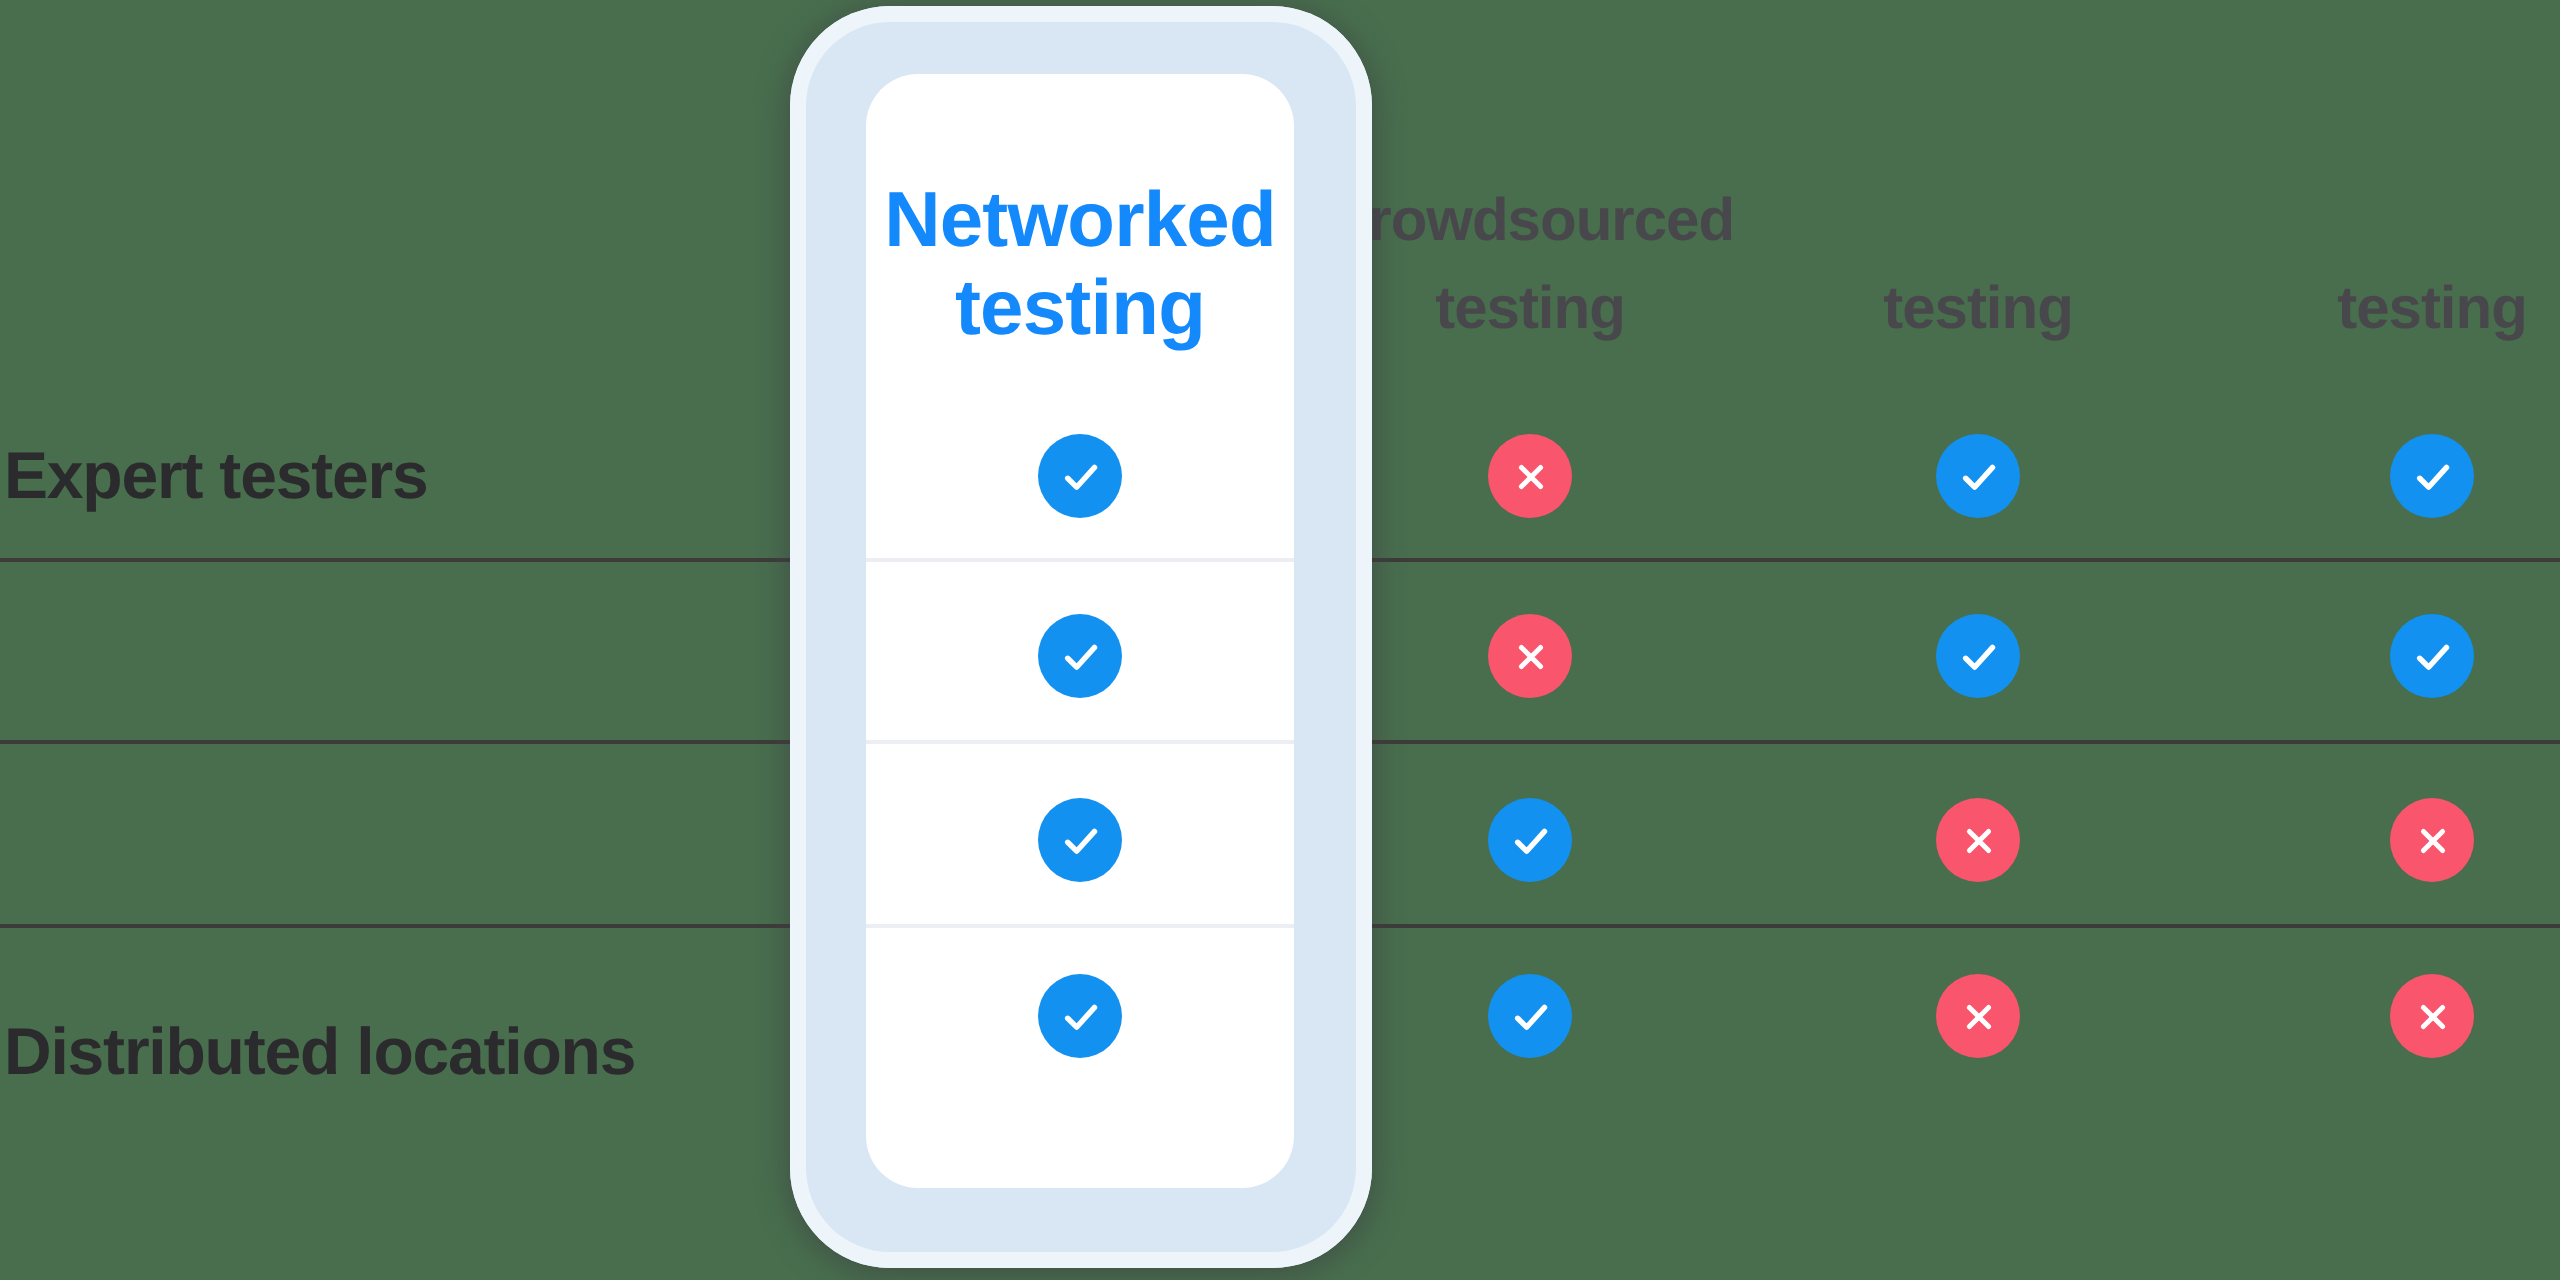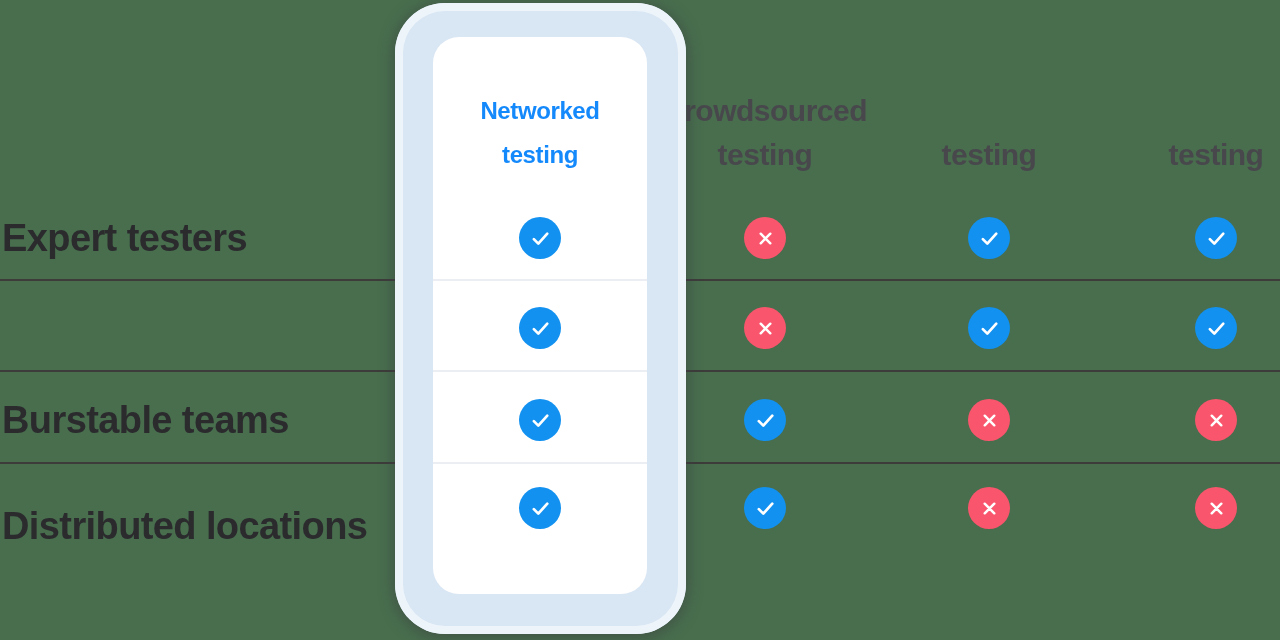--- a/index.html
+++ b/index.html
@@ -12,21 +12,21 @@
   }
   
   .hline{
     position:absolute;left:0;width:1280px;height:2px;
     background:var(--line-dark,#3e3b3b);
     z-index:1;
   }
   
   .row-label{
     position:absolute;left:2px;z-index:1;
-    font-size:38px;font-weight:bold;line-height:42px;
+    font-size:33px;font-weight:bold;line-height:42px;
     letter-spacing:-0.6px;
     color:var(--label,#2b2b2e);
     white-space:nowrap;
   }
   
   .col-head{
     position:absolute;top:89px;width:240px;z-index:1;
     text-align:center;
     font-size:30px;font-weight:bold;line-height:44px;
     letter-spacing:-0.5px;
@@ -53,37 +53,36 @@
     position:absolute;left:38px;top:34px;width:214px;height:557px;
     border-radius:26px;background:#ffffff;overflow:hidden;
   }
   .screen-line{
     position:absolute;left:0;width:100%;height:2px;
     background:var(--line-light,#ebeff3);
   }
   .featured-title{
     position:absolute;top:52px;left:0;width:100%;
     text-align:center;
-    font-size:24px;font-weight:bold;line-height:44px;
+    font-size:39px;font-weight:bold;line-height:44px;
     letter-spacing:-0.4px;
     color:var(--featured-blue,#1489fb);
   }
   .screen-icon{left:calc(50% - 21px);}
 </style>
 </head>
 <body>
 
 <div class="stage">
 
   <div class="hline" style="top:279px"></div>
   <div class="hline" style="top:370px"></div>
   <div class="hline" style="top:462px"></div>
 
   <div class="row-label" style="top:217px">Expert testers</div>
-  <div class="row-label" style="top:399px">Burstable teams</div>
   <div class="row-label" style="top:505px">Distributed locations</div>
 
   <div class="col-head" style="left:645px">
     <span>Crowdsourced</span><br>
     <span>testing</span>
   </div>
   <div class="col-head" style="left:869px">
     <br>
     <span>testing</span>
   </div>

